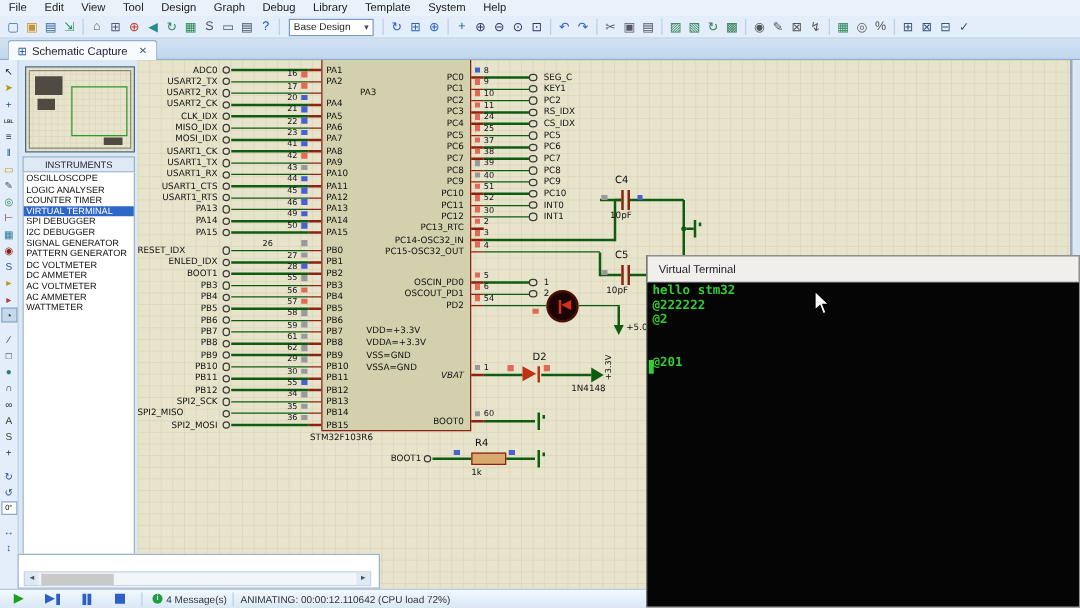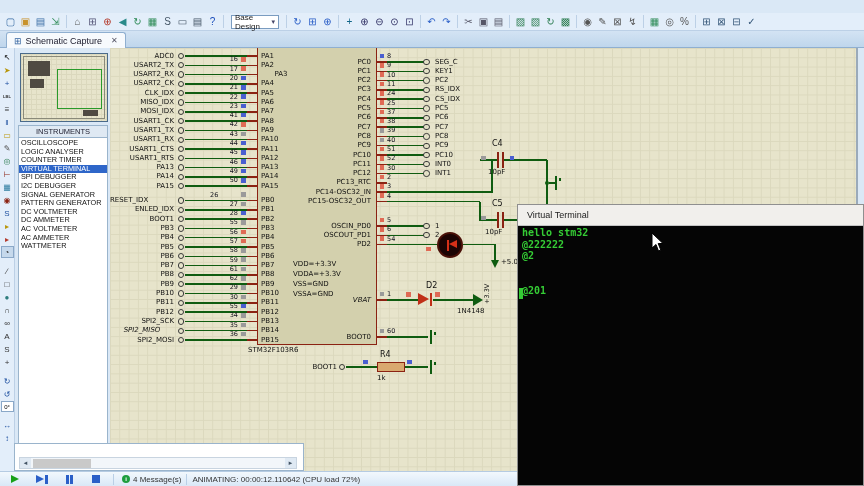--- a/index.html
+++ b/index.html
@@ -4,21 +4,21 @@
 <style>
 *{margin:0;padding:0;box-sizing:border-box}
 html,body{width:864px;height:486px;overflow:hidden;background:#dae8f6;font-family:"Liberation Sans",sans-serif}
 #app{position:relative;width:864px;height:486px}
 .abs{position:absolute}
 #menubar{position:absolute;left:0;top:0;width:864px;height:13px;background:#e9f1fa;display:flex;align-items:center;font-size:9px;color:#1a1a1a}
 .menu-item{padding:0 7px;height:13px;line-height:13px;cursor:default}
 #toolbar{position:absolute;left:0;top:13px;width:864px;height:18px;background:#e3eefa;border-bottom:1px solid #bcd0e6;display:flex;align-items:center;padding-left:3px}
 .tbi{width:15px;height:15px;display:flex;align-items:center;justify-content:center;font-size:10px;border:1px solid transparent;border-radius:2px;flex:0 0 auto}
 .tbsep{width:1px;height:13px;background:#bcd0e6;margin:0 3px;flex:0 0 auto}
-.combo{height:14px;width:48px;background:#fff;border:1px solid #7a9cc0;font-size:8px;display:flex;align-items:center;padding:0 3px;margin:0 4px;color:#222;flex:0 0 auto}
+.combo{height:14px;width:68px;background:#fff;border:1px solid #7a9cc0;font-size:8px;display:flex;align-items:center;padding:0 3px;margin:0 4px;color:#222;flex:0 0 auto}
 .combo .arr{margin-left:auto;font-size:7px;color:#446}
 #tabbar{position:absolute;left:0;top:31px;width:864px;height:17px;background:linear-gradient(#d3e3f3,#bfd6ec);border-bottom:1px solid #8fafd0}
 .tab{position:absolute;left:6px;top:1px;height:16px;background:#f7fafd;border:1px solid #8fafd0;border-bottom:none;border-radius:3px 3px 0 0;display:flex;align-items:center;padding:0 7px;font-size:9px;color:#223}
 .tabicon{color:#3565a0;font-size:9px;margin-right:4px}
 .tabclose{margin-left:9px;font-size:8px;color:#556}
 #toolcol{position:absolute;left:0;top:48px;width:15px;height:423px;background:#e3eefa;border-right:1px solid #bcd0e6;display:flex;flex-direction:column;align-items:center;padding-top:3px}
 .tci{width:13px;height:12px;display:flex;align-items:center;justify-content:center;font-size:8px;margin-bottom:1px;border:1px solid transparent;flex:0 0 auto}
 .tci.active{background:#c6d9ec;border:1px solid #8aa8c8}
 .tci.tiny{font-size:4px;font-weight:bold}
 .gap{margin-top:6px}
@@ -47,20 +47,33 @@
 #terminal{position:absolute;left:517px;top:204px;width:347px;height:282px;border:1px solid #8f8f8f;background:#050505;z-index:40}
 #term-title{height:21px;background:#f1efec;border-bottom:1px solid #c4c4c4;display:flex;align-items:center;padding-left:9px;font-size:9px;color:#222}
 #term-body{position:relative;width:100%;height:calc(100% - 21px);background:#050505;overflow:hidden}
 .tline{position:absolute;left:4px;font-family:"DejaVu Sans Mono",monospace;font-size:10px;font-weight:bold;color:#35cc35;white-space:pre}
 #mouse-cursor{position:absolute;left:651px;top:232px;z-index:60}
 </style>
 </head>
 <body>
 
 <div id="app">
+  <div id="menubar">
+      <span class="menu-item">File</span>
+      <span class="menu-item">Edit</span>
+      <span class="menu-item">View</span>
+      <span class="menu-item">Tool</span>
+      <span class="menu-item">Design</span>
+      <span class="menu-item">Graph</span>
+      <span class="menu-item">Debug</span>
+      <span class="menu-item">Library</span>
+      <span class="menu-item">Template</span>
+      <span class="menu-item">System</span>
+      <span class="menu-item">Help</span>
+    </div>
   <div id="toolbar">
       <span class="tbi" style="color: rgb(59, 110, 165);">▢</span>
       <span class="tbi" style="color: rgb(200, 146, 42);">▣</span>
       <span class="tbi" style="color: rgb(59, 110, 165);">▤</span>
       <span class="tbi" style="color: rgb(46, 139, 87);">⇲</span>
       <span class="tbsep"></span>
       <span class="tbi" style="color: rgb(85, 85, 85);">⌂</span>
       <span class="tbi" style="color: rgb(85, 85, 119);">⊞</span>
       <span class="tbi" style="color: rgb(179, 57, 42);">⊕</span>
       <span class="tbi" style="color: rgb(42, 138, 138);">◀</span>
@@ -187,21 +200,21 @@
       <div style="position: absolute; left: 137px; top: 16.5px; width: 10px; height: 1.6px; background: rgb(139, 34, 18);"></div>
       <div class="slabel num" style="position: absolute; left: 100px; top: 7.3px; width: 28px; text-align: right;">16</div>
       <div style="position: absolute; left: 131px; top: 9.1px; width: 4.5px; height: 4.5px; background: rgb(224, 106, 85);"></div>
       <div class="slabel" style="position: absolute; left: 151px; top: 12.8px; width: 40px; text-align: left;">PA2</div>
       <div class="slabel" style="position: absolute; left: 0px; top: 22.1px; width: 64px; text-align: right;">USART2_RX</div>
       <div style="position: absolute; left: 67.8px; top: 23.4px; width: 6.4px; height: 6.4px; border: 1.3px solid rgb(58, 58, 58); border-radius: 50%;"></div>
       <div style="position: absolute; left: 74.5px; top: 25.8px; width: 62.5px; height: 1.6px; background: rgb(15, 92, 16);"></div>
       <div style="position: absolute; left: 137px; top: 25.8px; width: 10px; height: 1.6px; background: rgb(139, 34, 18);"></div>
       <div class="slabel num" style="position: absolute; left: 100px; top: 16.6px; width: 28px; text-align: right;">17</div>
       <div style="position: absolute; left: 131px; top: 18.4px; width: 4.5px; height: 4.5px; background: rgb(224, 106, 85);"></div>
-      <div class="slabel" style="position: absolute; left: 151px; top: 22.1px; width: 40px; text-align: center;">PA3</div>
+      <div class="slabel" style="position: absolute; left: 151px; top: 22.1px; width: 40px; text-align: right;">PA3</div>
       <div class="slabel" style="position: absolute; left: 0px; top: 31.4px; width: 64px; text-align: right;">USART2_CK</div>
       <div style="position: absolute; left: 67.8px; top: 32.7px; width: 6.4px; height: 6.4px; border: 1.3px solid rgb(58, 58, 58); border-radius: 50%;"></div>
       <div style="position: absolute; left: 74.5px; top: 35.1px; width: 62.5px; height: 1.6px; background: rgb(15, 92, 16);"></div>
       <div style="position: absolute; left: 137px; top: 35.1px; width: 10px; height: 1.6px; background: rgb(139, 34, 18);"></div>
       <div class="slabel num" style="position: absolute; left: 100px; top: 25.9px; width: 28px; text-align: right;">20</div>
       <div style="position: absolute; left: 131px; top: 27.7px; width: 4.5px; height: 4.5px; background: rgb(74, 95, 208);"></div>
       <div class="slabel" style="position: absolute; left: 151px; top: 31.4px; width: 40px; text-align: left;">PA4</div>
       <div class="slabel" style="position: absolute; left: 0px; top: 40.7px; width: 64px; text-align: right;">CLK_IDX</div>
       <div style="position: absolute; left: 67.8px; top: 42px; width: 6.4px; height: 6.4px; border: 1.3px solid rgb(58, 58, 58); border-radius: 50%;"></div>
       <div style="position: absolute; left: 74.5px; top: 44.4px; width: 62.5px; height: 1.6px; background: rgb(15, 92, 16);"></div>
@@ -370,21 +383,21 @@
       <div class="slabel num" style="position: absolute; left: 100px; top: 254.1px; width: 28px; text-align: right;">55</div>
       <div style="position: absolute; left: 131px; top: 255.9px; width: 4.5px; height: 4.5px; background: rgb(74, 95, 208);"></div>
       <div class="slabel" style="position: absolute; left: 151px; top: 259.6px; width: 40px; text-align: left;">PB12</div>
       <div class="slabel" style="position: absolute; left: 0px; top: 268.9px; width: 64px; text-align: right;">SPI2_SCK</div>
       <div style="position: absolute; left: 67.8px; top: 270.2px; width: 6.4px; height: 6.4px; border: 1.3px solid rgb(58, 58, 58); border-radius: 50%;"></div>
       <div style="position: absolute; left: 74.5px; top: 272.6px; width: 62.5px; height: 1.6px; background: rgb(15, 92, 16);"></div>
       <div style="position: absolute; left: 137px; top: 272.6px; width: 10px; height: 1.6px; background: rgb(139, 34, 18);"></div>
       <div class="slabel num" style="position: absolute; left: 100px; top: 263.4px; width: 28px; text-align: right;">34</div>
       <div style="position: absolute; left: 131px; top: 265.2px; width: 4.5px; height: 4.5px; background: rgb(154, 154, 154);"></div>
       <div class="slabel" style="position: absolute; left: 151px; top: 268.9px; width: 40px; text-align: left;">PB13</div>
-      <div class="slabel" style="position: absolute; left: 0px; top: 278.2px; width: 64px; text-align: center; font-style: italic;">SPI2_MISO</div>
+      <div class="slabel" style="position: absolute; left: 0px; top: 278.2px; width: 64px; text-align: left;">SPI2_MISO</div>
       <div style="position: absolute; left: 67.8px; top: 279.5px; width: 6.4px; height: 6.4px; border: 1.3px solid rgb(58, 58, 58); border-radius: 50%;"></div>
       <div style="position: absolute; left: 74.5px; top: 281.9px; width: 62.5px; height: 1.6px; background: rgb(15, 92, 16);"></div>
       <div style="position: absolute; left: 137px; top: 281.9px; width: 10px; height: 1.6px; background: rgb(139, 34, 18);"></div>
       <div class="slabel num" style="position: absolute; left: 100px; top: 272.7px; width: 28px; text-align: right;">35</div>
       <div style="position: absolute; left: 131px; top: 274.5px; width: 4.5px; height: 4.5px; background: rgb(154, 154, 154);"></div>
       <div class="slabel" style="position: absolute; left: 151px; top: 278.2px; width: 40px; text-align: left;">PB14</div>
       <div class="slabel" style="position: absolute; left: 0px; top: 287.5px; width: 64px; text-align: right;">SPI2_MOSI</div>
       <div style="position: absolute; left: 67.8px; top: 288.8px; width: 6.4px; height: 6.4px; border: 1.3px solid rgb(58, 58, 58); border-radius: 50%;"></div>
       <div style="position: absolute; left: 74.5px; top: 291.2px; width: 62.5px; height: 1.6px; background: rgb(15, 92, 16);"></div>
       <div style="position: absolute; left: 137px; top: 291.2px; width: 10px; height: 1.6px; background: rgb(139, 34, 18);"></div>

